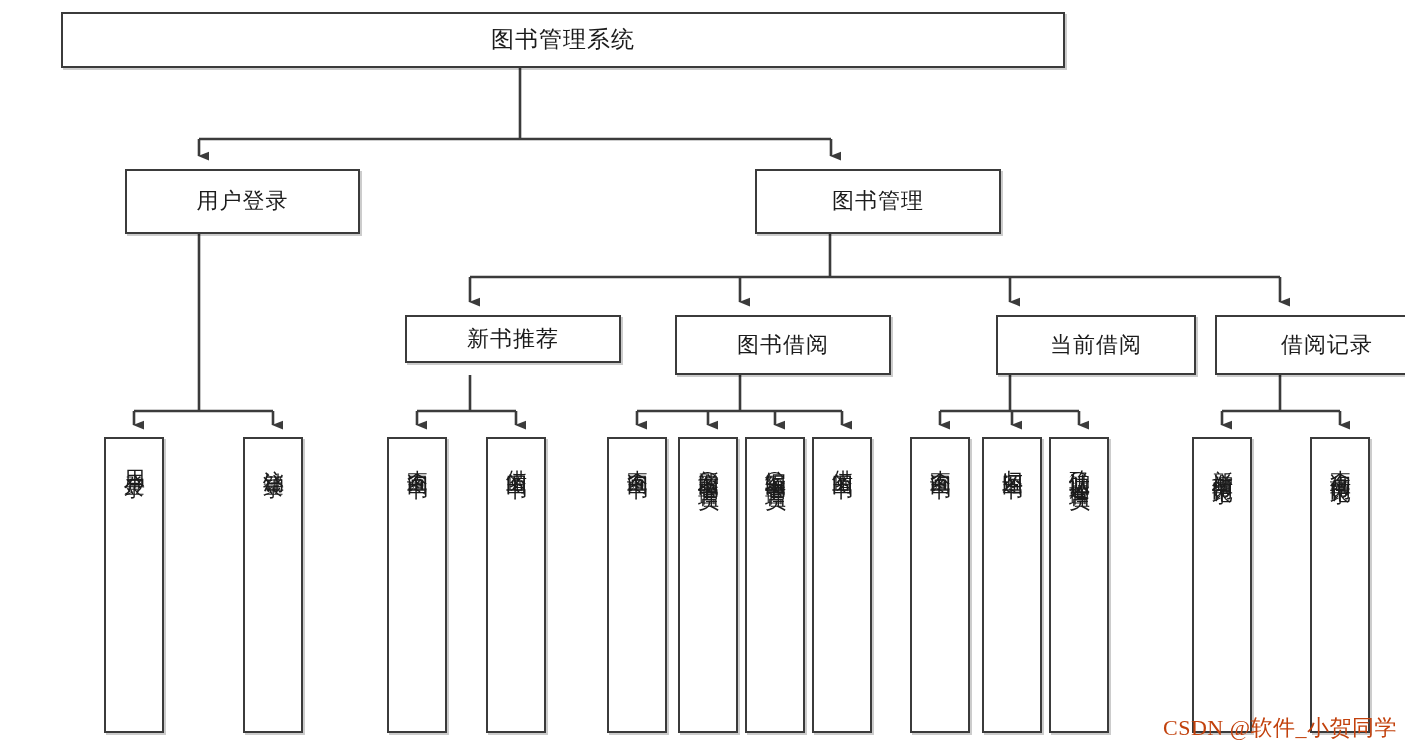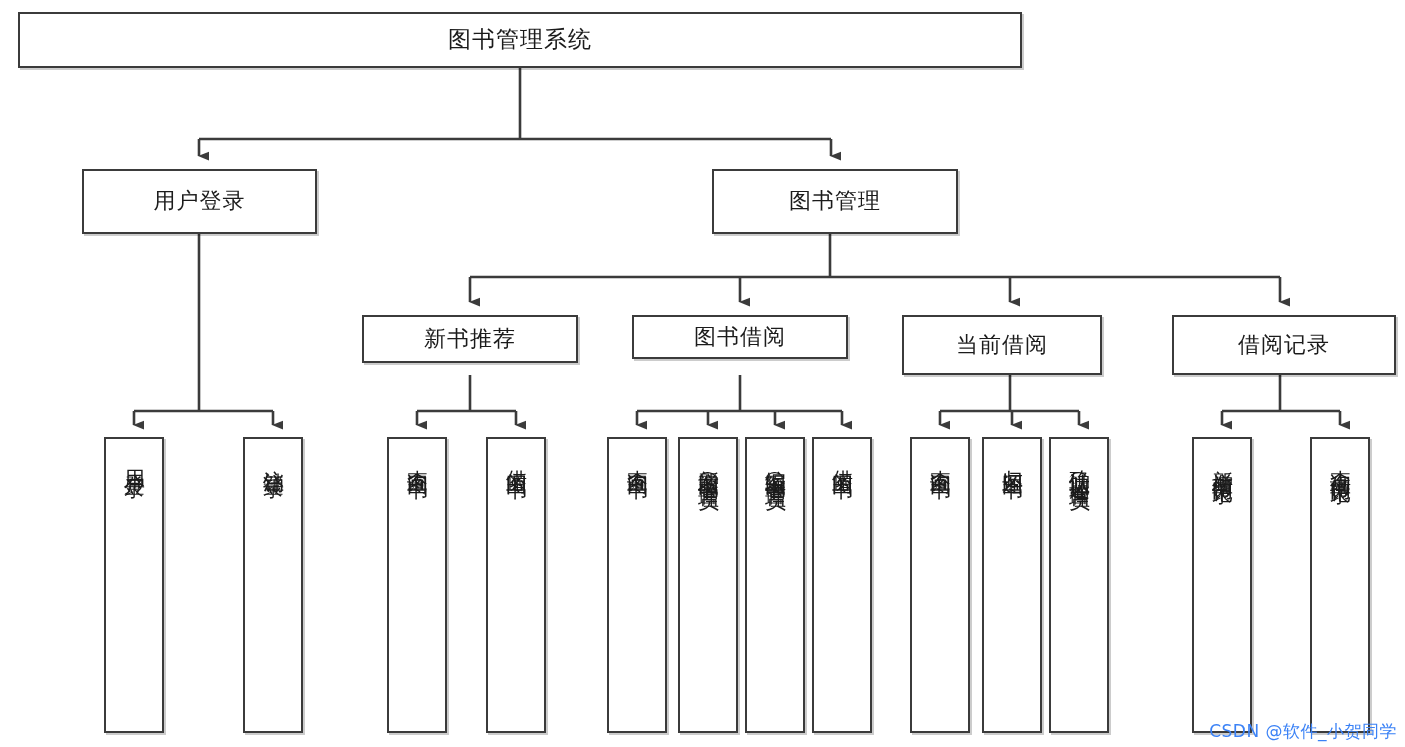--- a/index.html
+++ b/index.html
@@ -35,20 +35,21 @@
     display: flex;
     align-items: center;
     justify-content: center;
     color: #1b1b1b;
   }
   .node.h {
     
     font-size: 22px;
     letter-spacing: 1px;
     line-height: 1.1;
+    margin-left: 43px;
   }
   .node.root {
     font-size: 23px;
   }
   .node.v {
     
     font-size: 21px;
     align-items: flex-start;
     justify-content: center;
     padding-top: 14px;
@@ -62,25 +63,26 @@
     display: block;
   }
   .node .htext {
     display: block;
     white-space: nowrap;
   }
   .watermark {
     position: absolute;
     right: 8px;
     bottom: 4px;
-    font-size: 17px;
-    color: #3b82f6;
+    font-size: 22px;
+    color: #c2410c;
     letter-spacing: 0.5px;
     white-space: nowrap;
     user-select: none;
+    font-family: Liberation Serif, serif;
   }
 </style>
 </head>
 <body>
 
 <div id="canvas">
 
   <svg class="wires" viewBox="0 0 1405 747" xmlns="http://www.w3.org/2000/svg">
     <defs>
       <marker id="arrowhead" markerWidth="10" markerHeight="11" refX="4.6" refY="10" orient="auto" markerUnits="userSpaceOnUse">
@@ -140,24 +142,24 @@
         <span class="htext">用户登录</span>
       </div>
       <div class="node h" style="left: 712px; top: 169px; width: 246px; height: 65px;">
         <span class="htext">图书管理</span>
       </div>
     </div>
   <div id="level3-host">
       <div class="node h" style="left: 362px; top: 315px; width: 216px; height: 48px;">
         <span class="htext">新书推荐</span>
       </div>
-      <div class="node h" style="left: 632px; top: 315px; width: 216px; height: 44px;">
+      <div class="node h" style="left: 632px; top: 315px; width: 216px; height: 60px;">
         <span class="htext">图书借阅</span>
       </div>
-      <div class="node h" style="left: 902px; top: 315px; width: 200px; height: 60px;">
+      <div class="node h" style="left: 953px; top: 315px; width: 200px; height: 60px;">
         <span class="htext">当前借阅</span>
       </div>
       <div class="node h" style="left: 1172px; top: 315px; width: 224px; height: 60px; text-align: right;">
         <span class="htext">借阅记录</span>
       </div>
     </div>
   <div id="leaves-host">
       <div class="node v" style="left: 104px; top: 437px; width: 60px; height: 296px;">
         <span class="vtext">用户登录</span>
       </div>

